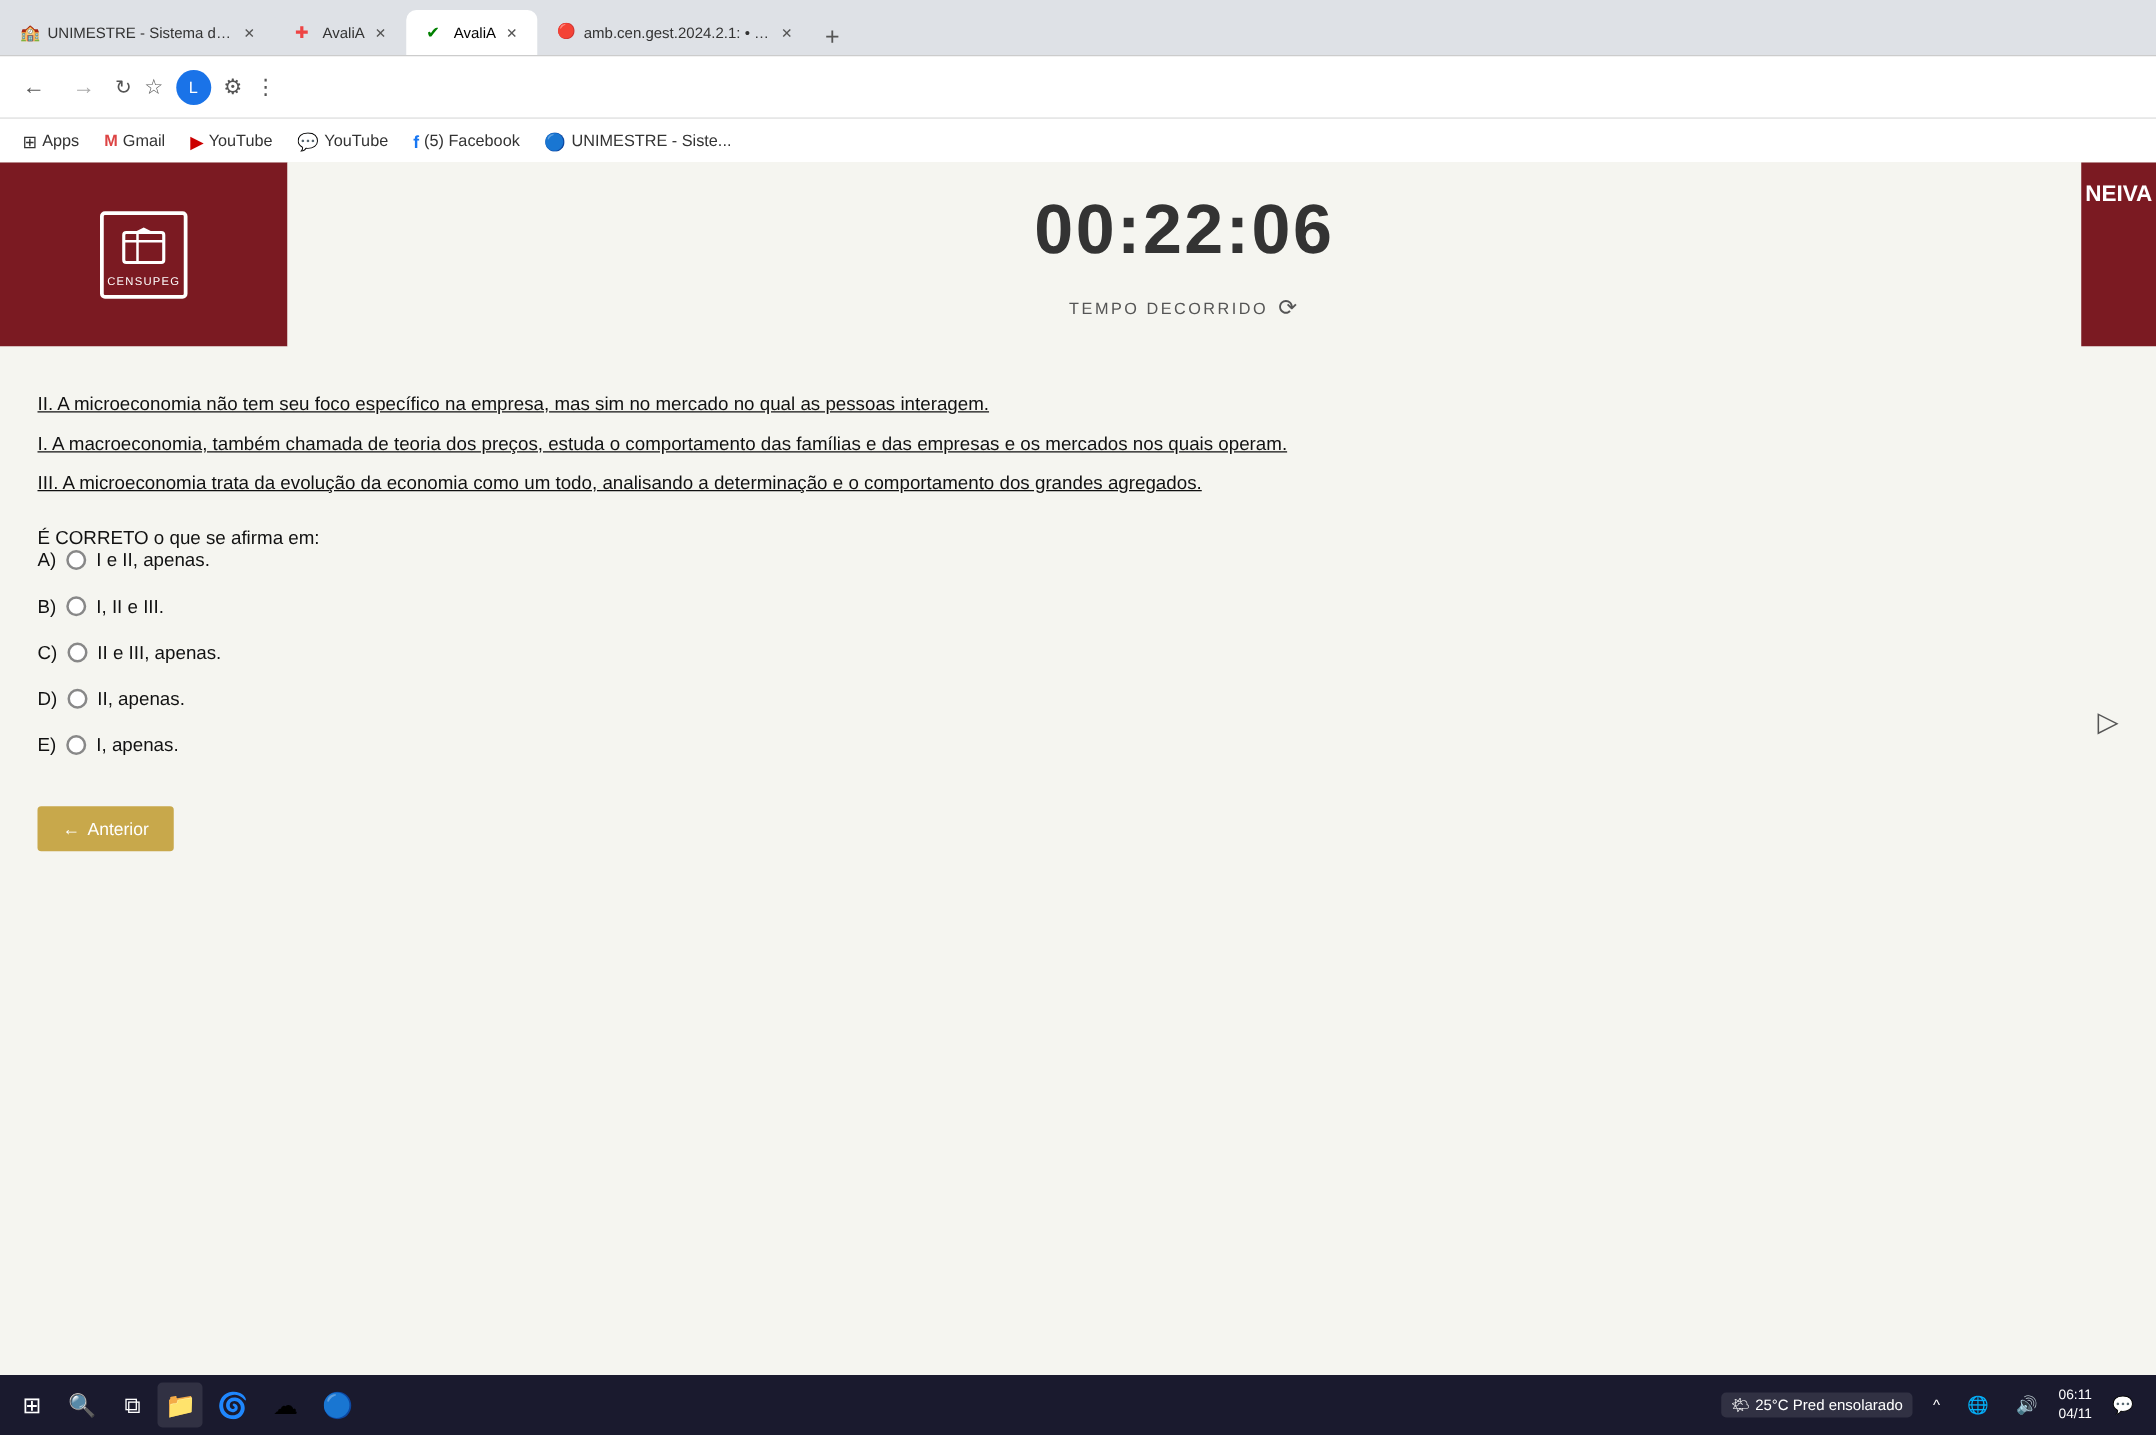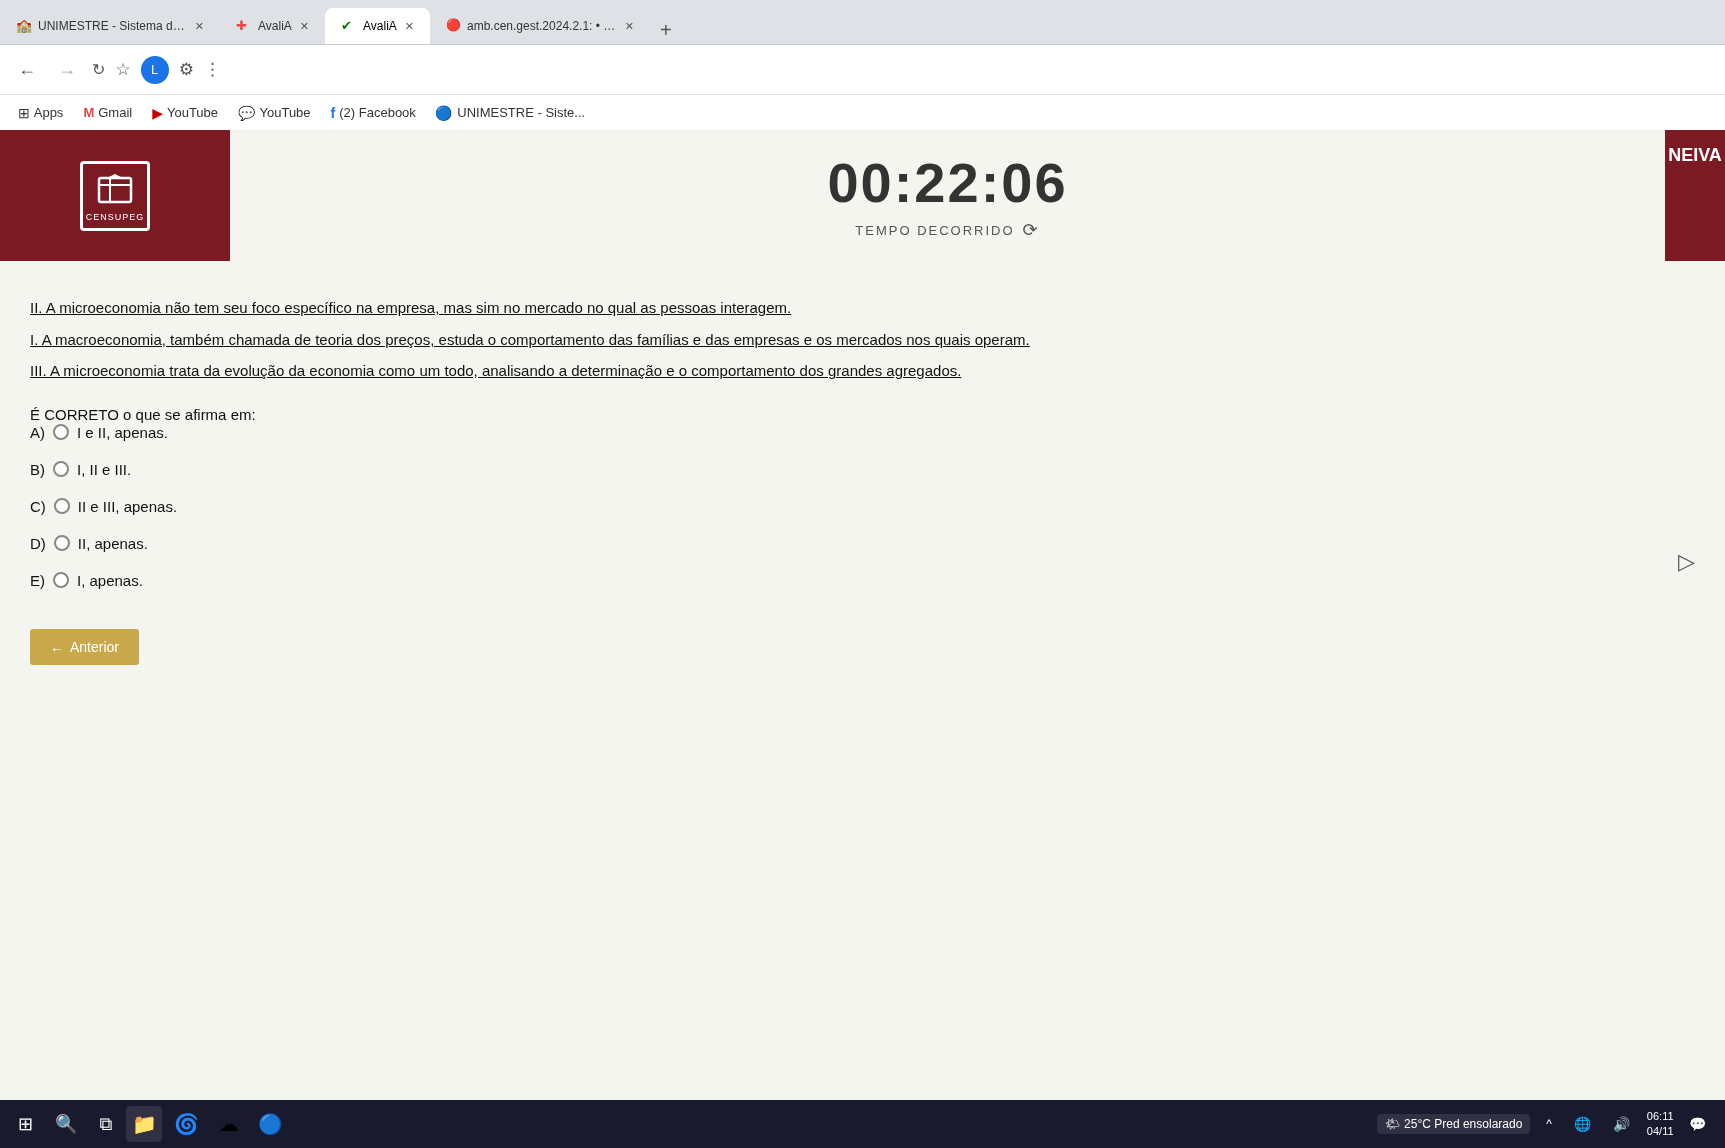--- a/index.html
+++ b/index.html
@@ -179,21 +179,21 @@
     .timer-display {
       font-size: 56px;
       font-weight: bold;
       color: #333;
       letter-spacing: 2px;
     }
     .timer-label {
       font-size: 13px;
       color: #555;
       letter-spacing: 2px;
-      margin-top: 4px;
+      margin-top: 20px;
       display: flex;
       align-items: center;
       gap: 8px;
     }
     .timer-icon { font-size: 18px; color: #555; cursor: pointer; }
 
     .right-panel {
       width: 60px;
       background: #7b1a22;
       display: flex;
@@ -395,21 +395,21 @@
     <div class="bookmark-item">
       <span class="bm-icon" style="color:#c00;">▶</span>
       <span>YouTube</span>
     </div>
     <div class="bookmark-item">
       <span class="bm-icon" style="color:#25d366;">💬</span>
       <span>YouTube</span>
     </div>
     <div class="bookmark-item">
       <span class="bm-icon" style="color:#1877f2;font-weight:bold;">f</span>
-      <span>(2) Facebook</span>
+      <span>(5) Facebook</span>
     </div>
     <div class="bookmark-item">
       <span class="bm-icon">🔵</span>
       <span>UNIMESTRE - Siste...</span>
     </div>
   </div>
 </div>
 
 <div class="page-content">
 

